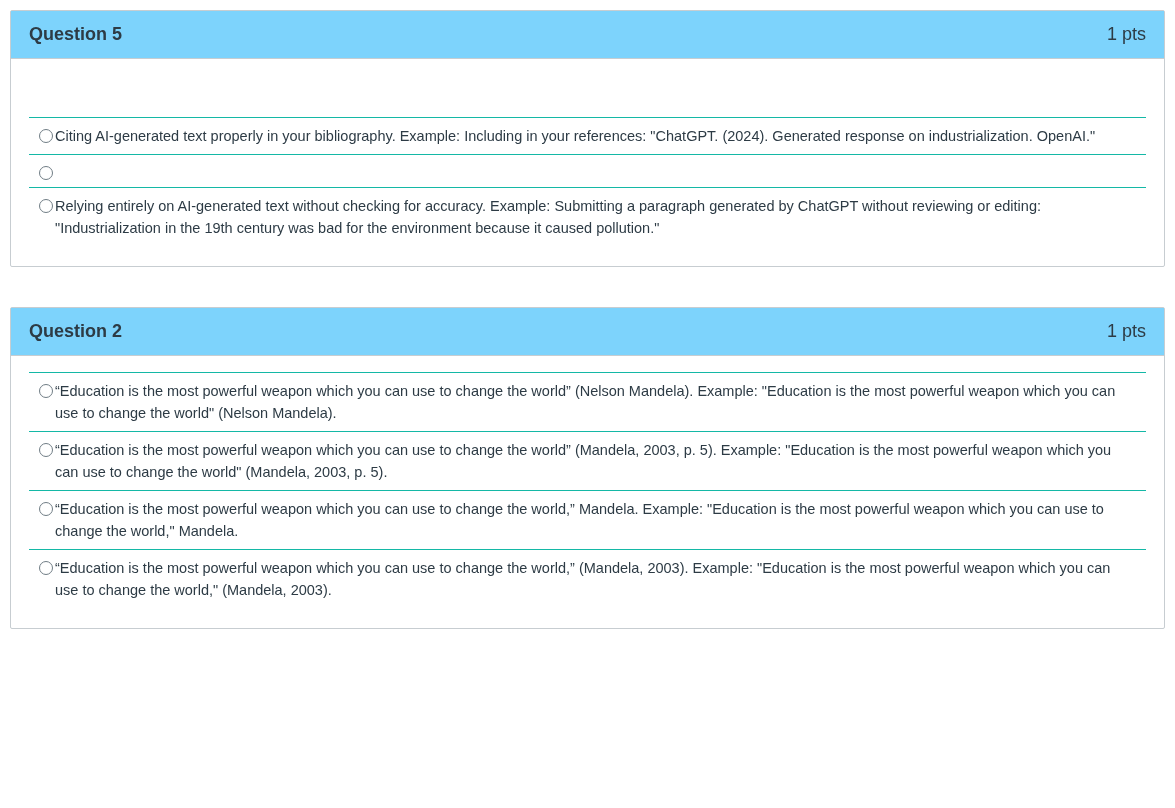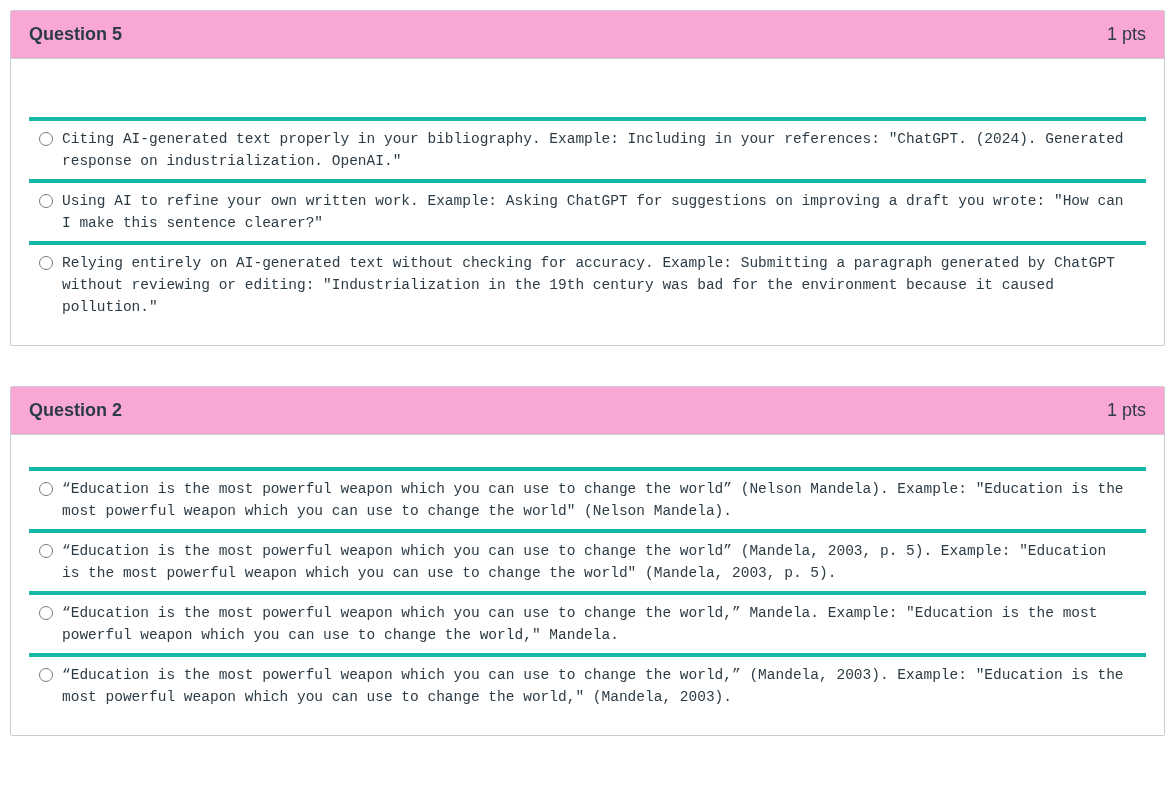--- a/index.html
+++ b/index.html
@@ -18,21 +18,21 @@
   .question-card {
     border: 1px solid #C7CDD1;
     border-radius: 2px;
     background: #ffffff;
     margin-bottom: 40px;
   }
   .question-header {
     display: flex;
     justify-content: space-between;
     align-items: center;
-    background: #f9a8d4;
+    background: #7dd3fc;
     border-bottom: 1px solid #C7CDD1;
     padding: 12px 18px;
     min-height: 48px;
   }
   .question-title {
     font-size: 18px;
     font-weight: bold;
     color: #2D3B45;
   }
   .points {
@@ -41,35 +41,34 @@
   }
   .question-prompt {
     font-weight: bold;
     font-size: 15px;
     line-height: 21px;
     padding: 0 28px;
   }
   .card-q5 .question-prompt { margin-top: 45px; }
   .card-q5 .answers { margin-top: 58px; }
   .card-q6 .question-prompt { margin-top: 33px; }
-  .card-q6 .answers { margin-top: 32px; }
+  .card-q6 .answers { margin-top: 16px; }
   .answers {
     margin-left: 18px;
     margin-right: 18px;
     margin-bottom: 0;
     padding-bottom: 20px;
   }
   .answer {
     display: flex;
     align-items: flex-start;
-    gap: 9px;
+    gap: 2px;
     padding: 7px 10px;
-    border-top: 4px solid #14b8a6;
+    border-top: 1px solid #14b8a6;
     cursor: pointer;
-    font-family: Liberation Mono, monospace;
   }
   .answer-text {
     font-size: 14.5px;
     line-height: 22px;
     color: #2D3B45;
     padding-right: 12px;
   }
   .radio {
     flex: 0 0 auto;
     width: 14px;
@@ -90,21 +89,20 @@
       <span class="question-title">Question 5</span>
       <span class="points">1 pts</span>
     </div>
     <div class="answers">
       <div class="answer">
         <span class="radio"></span>
         <span class="answer-text">Citing AI-generated text properly in your bibliography. Example: Including in your references: "ChatGPT. (2024). Generated response on industrialization. OpenAI."</span>
       </div>
       <div class="answer">
         <span class="radio"></span>
-        <span class="answer-text">Using AI to refine your own written work. Example: Asking ChatGPT for suggestions on improving a draft you wrote: "How can I make this sentence clearer?"</span>
       </div>
       <div class="answer">
         <span class="radio"></span>
         <span class="answer-text">Relying entirely on AI-generated text without checking for accuracy. Example: Submitting a paragraph generated by ChatGPT without reviewing or editing: "Industrialization in the 19th century was bad for the environment because it caused pollution."</span>
       </div>
     </div>
   </div>
 
   <div class="question-card card-q6">
     <div class="question-header">

